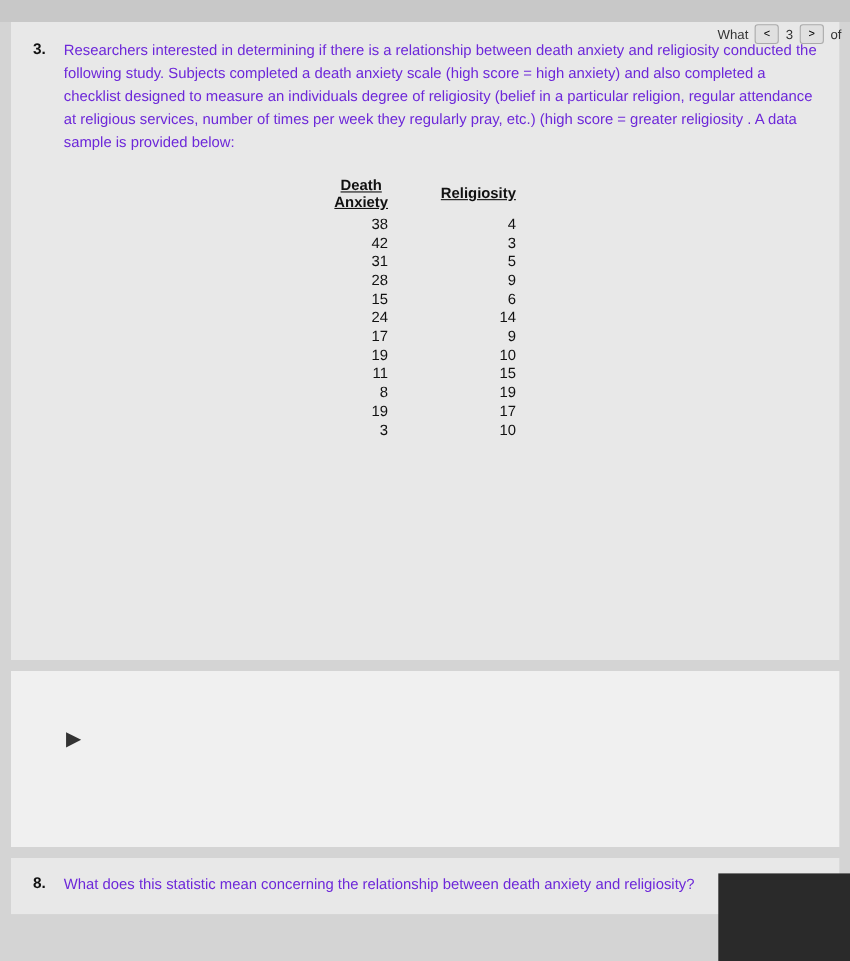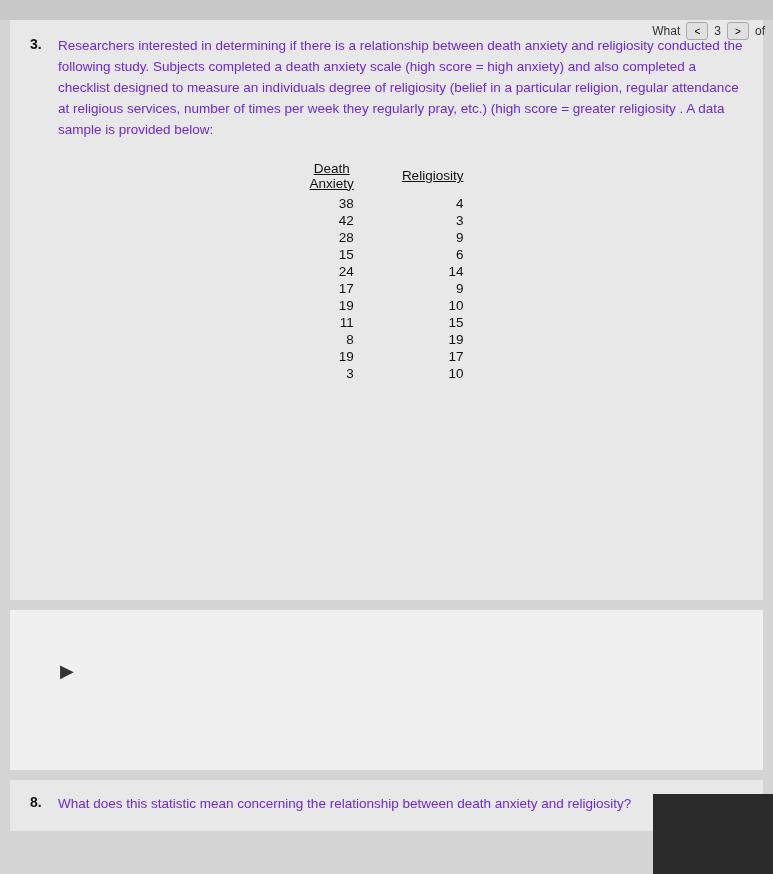--- a/index.html
+++ b/index.html
@@ -84,21 +84,21 @@
     }
 
     .data-table {
       border-collapse: collapse;
       font-size: 13.5px;
       color: #111;
     }
 
     .data-table th {
       text-decoration: underline;
-      font-weight: normal;
+      font-weight: bold;
       text-align: center;
       padding: 2px 24px 4px 24px;
       font-size: 13.5px;
     }
 
     .data-table td {
       text-align: right;
       padding: 1px 24px;
       font-size: 13.5px;
     }
@@ -170,20 +170,24 @@
         <tbody id="table-body">
         <tr>
               <td>38</td>
               <td>4</td>
             </tr>
             <tr>
               <td>42</td>
               <td>3</td>
             </tr>
             <tr>
+              <td>31</td>
+              <td>5</td>
+            </tr>
+            <tr>
               <td>28</td>
               <td>9</td>
             </tr>
             <tr>
               <td>15</td>
               <td>6</td>
             </tr>
             <tr>
               <td>24</td>
               <td>14</td>

